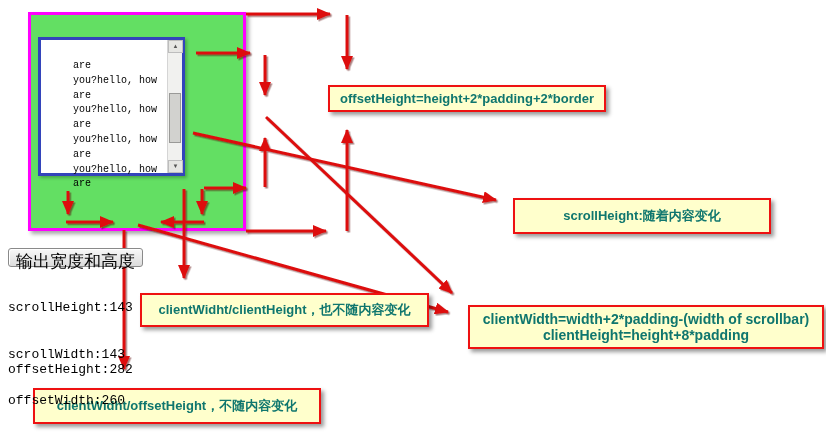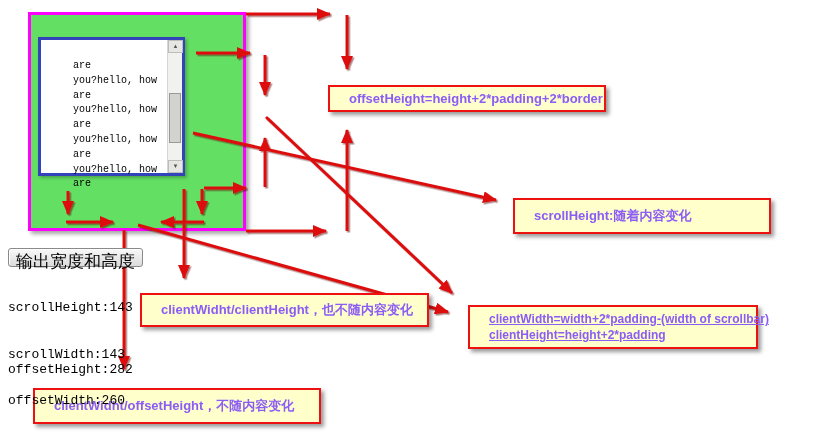--- a/index.html
+++ b/index.html
@@ -36,28 +36,28 @@
   .sb-down{bottom:0;}
   .sb-thumb{
     position:absolute;left:1px;top:53px;width:12px;height:50px;
     background:#d2d2cf;border:1px solid #9a9a98;box-sizing:border-box;
   }
   
   #arrows{position:absolute;left:0;top:0;width:826px;height:441px;pointer-events:none;}
   
   .label-box{
     position:absolute;box-sizing:border-box;background:#ffffcc;
-    border:2px solid #ee1111;color:#8b5cf6;font-weight:bold;font-size:13px;
+    border:2px solid #ee1111;color:#0f766e;font-weight:bold;font-size:13px;
     box-shadow:3px 3px 4px rgba(0,0,0,0.4);display:flex;flex-direction:column;
-    justify-content:center;padding:3px 19px;white-space:nowrap;
+    justify-content:center;padding:3px 5px;white-space:nowrap;text-align:center;
   }
   #box-offsetHeight{left:328px;top:85px;width:278px;height:27px;}
   #box-scrollHeight{left:513px;top:198px;width:258px;height:36px;}
   #box-clientWH{left:140px;top:293px;width:289px;height:34px;}
-  #box-clientWidthFormula{left:468px;top:305px;width:290px;height:44px;font-size:12px;line-height:16px;text-decoration:underline;}
+  #box-clientWidthFormula{left:468px;top:305px;width:356px;height:44px;font-size:14px;line-height:16px;}
   #box-offsetWH{left:33px;top:388px;width:288px;height:36px;}
   
   .out-button{
     position:absolute;left:8px;top:248px;height:19px;padding:1px 7px;
     background:linear-gradient(#f8f8f8,#dcdcdc);border:1px solid #8a8a8a;
     border-radius:3px;font-size:17px;color:#000;font-family:"Liberation Sans",sans-serif;
     box-shadow:inset 1px 1px 0 #ffffff;
   }
   .metrics{
     position:absolute;left:8px;font-family:"Liberation Mono",monospace;
@@ -131,21 +131,21 @@
   <div class="label-box" id="box-clientWH">
     <span>clientWidht/clientHeight，也不随内容变化</span>
   </div>
 
   <div class="label-box" id="box-scrollHeight">
     <span>scrollHeight:随着内容变化</span>
   </div>
 
   <div class="label-box" id="box-clientWidthFormula">
     <div>clientWidth=width+2*padding-(width of scrollbar)</div>
-    <div>clientHeight=height+2*padding</div>
+    <div>clientHeight=height+8*padding</div>
   </div>
 
   <div class="label-box" id="box-offsetWH">
     <span>clientWidht/offsetHeight，不随内容变化</span>
   </div>
 
   <button class="out-button">输出宽度和高度</button>
 
   <div class="metrics" id="metrics-width">
     <div>scrollHeight:143</div>

